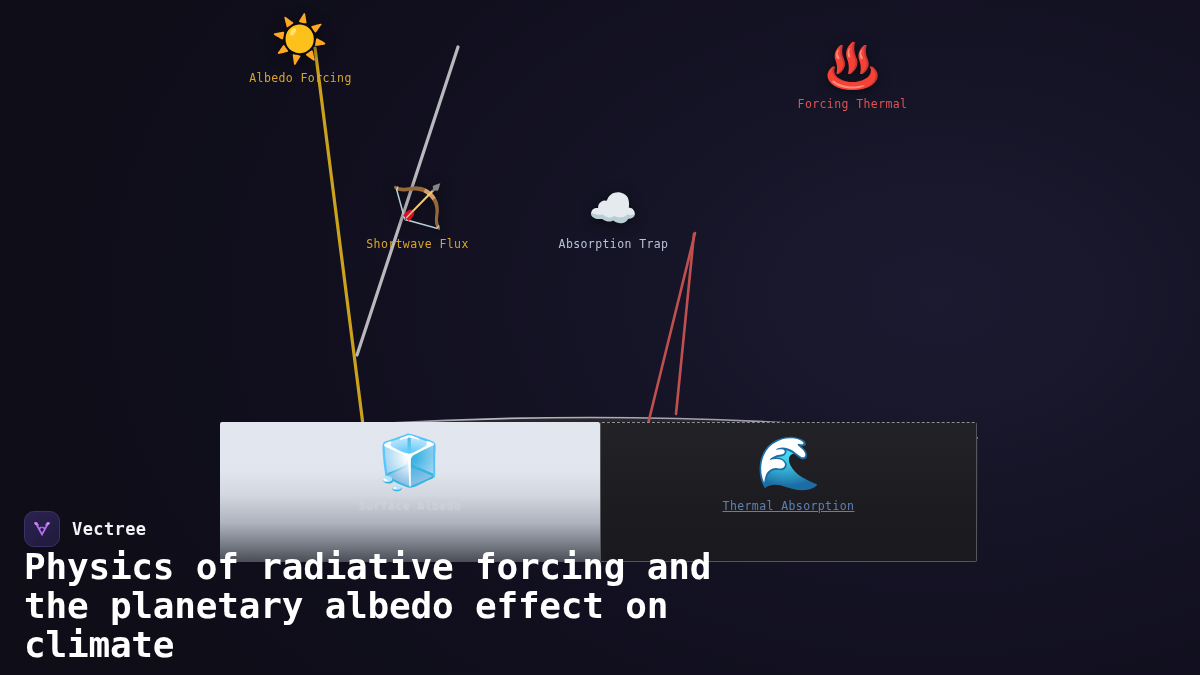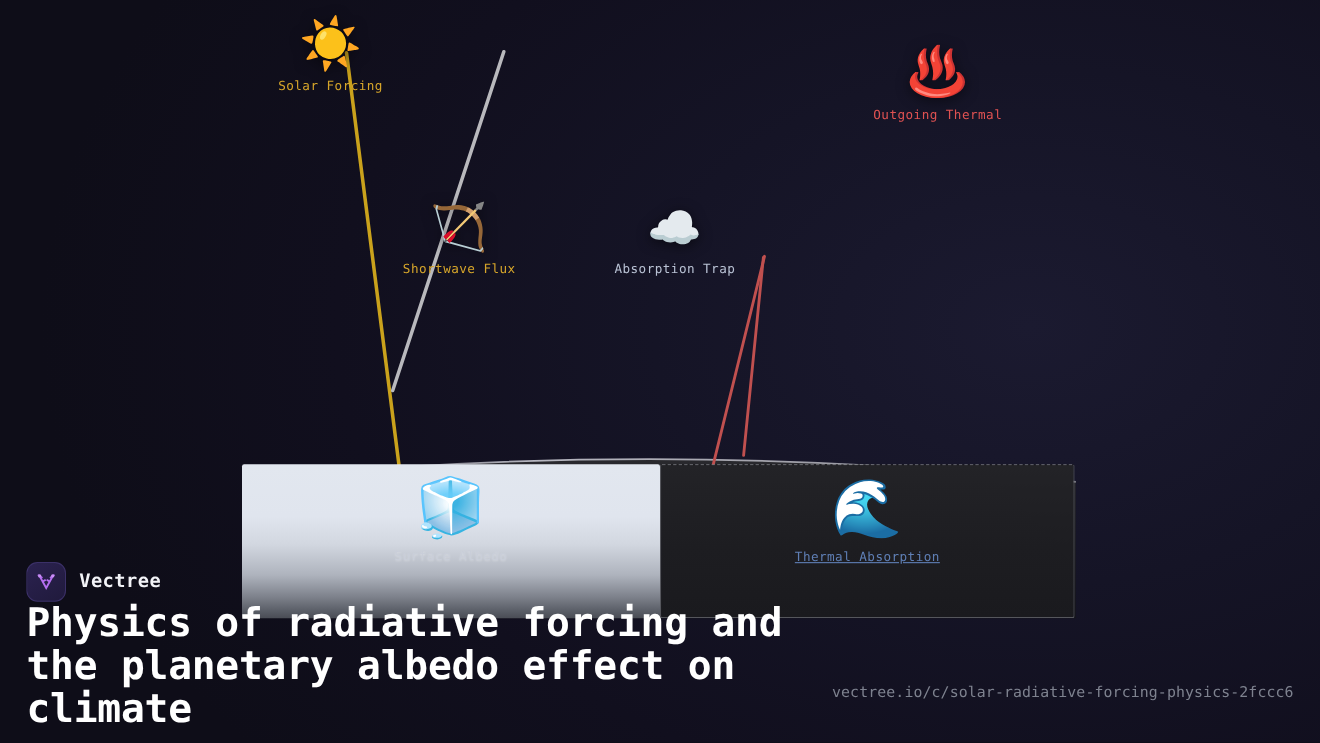--- a/index.html
+++ b/index.html
@@ -179,36 +179,36 @@
     <path d="M 222 436 Q 600 398 978 438" fill="none" stroke="url(#arcGrad)" stroke-width="1.6"></path>
 
     <line x1="315" y1="48" x2="363" y2="425" stroke="#caa21c" stroke-width="3.2" stroke-linecap="round"></line>
     <line x1="458" y1="47" x2="357" y2="355" stroke="#b9b9bd" stroke-width="3.2" stroke-linecap="round"></line>
     <line x1="695" y1="233" x2="648" y2="424" stroke="#c0504f" stroke-width="2.6" stroke-linecap="round"></line>
     <line x1="694" y1="234" x2="676" y2="414" stroke="#c0504f" stroke-width="2.6" stroke-linecap="round"></line>
   </svg>
 
   <div class="node" id="node-solar">
     <span class="glyph">☀️</span>
-    <span class="cap">Solar Forcing</span>
+    <span class="cap">Albedo Forcing</span>
   </div>
 
   <div class="node" id="node-shortwave">
     <span class="glyph">🏹</span>
     <span class="cap">Shortwave Flux</span>
   </div>
 
   <div class="node" id="node-greenhouse">
     <span class="glyph">☁️</span>
     <span class="cap">Absorption Trap</span>
   </div>
 
   <div class="node" id="node-outgoing">
     <span class="glyph">♨️</span>
-    <span class="cap">Outgoing Thermal</span>
+    <span class="cap">Forcing Thermal</span>
   </div>
 
   <div id="panel-albedo">
     <span class="glyph">🧊</span>
     <span class="cap">Surface Albedo</span>
   </div>
 
   <div id="panel-thermal">
     <span class="glyph">🌊</span>
     <span class="cap">Thermal Absorption</span>
@@ -226,15 +226,14 @@
           <path d="M8.2 10.4 L10 9.4"></path>
           <path d="M13.8 10.4 L12 9.4"></path>
         </g>
         <circle cx="5.1" cy="5.6" r="1.5" fill="#c98ff5"></circle>
         <circle cx="16.9" cy="5.6" r="1.5" fill="#c98ff5"></circle>
       </svg>
     </span>
     <span id="brand-name">Vectree</span>
   </div>
 
-  <div id="permalink">vectree.io/c/solar-radiative-forcing-physics-2fccc6</div>
 
 </div>
 
 </body></html>

